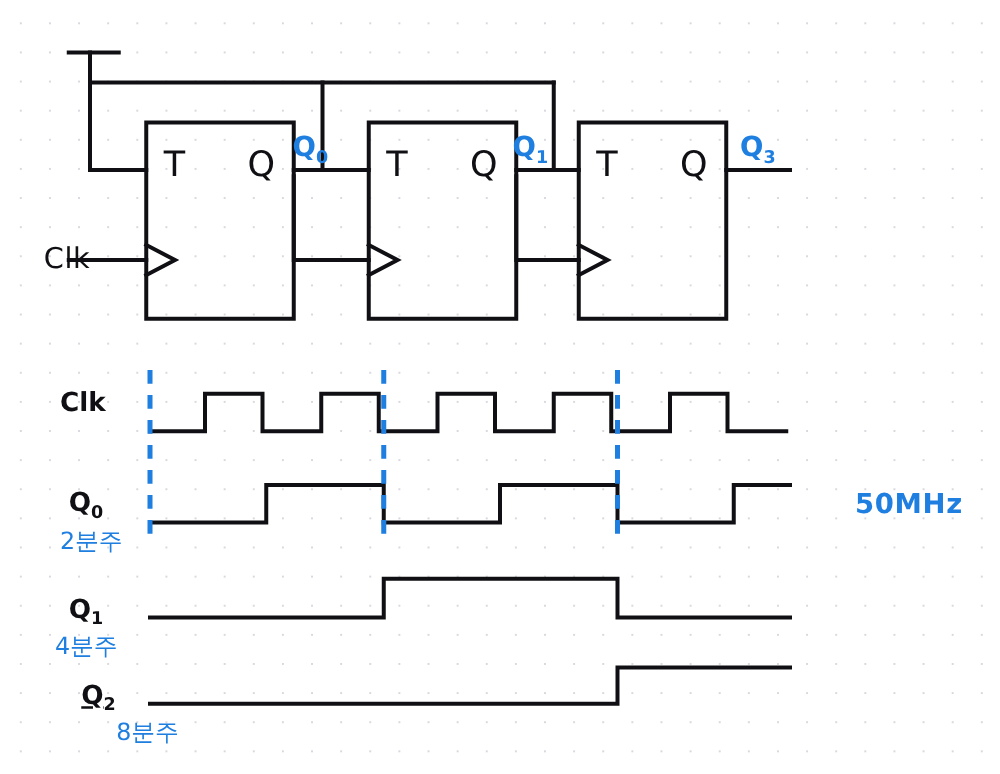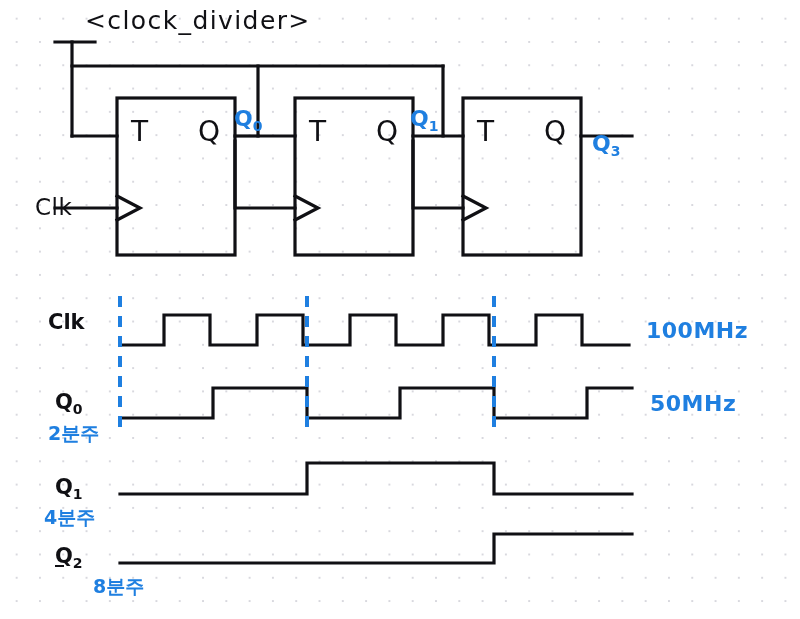--- a/index.html
+++ b/index.html
@@ -58,21 +58,21 @@
     font-size: 14px;
     vertical-align: sub;
   }
   .freq-label {
     font-size: 22px;
     font-weight: 700;
     letter-spacing: 0.5px;
   }
   .kor-label {
     font-size: 19px;
-    font-weight: 700;
+    font-weight: 400;
   }
   .clk-in-label {
     font-size: 23px;
     font-weight: 500;
     letter-spacing: 0.5px;
   }
 </style>
 </head>
 <body>
 
@@ -122,47 +122,45 @@
       <path d="M 120 563 L 494 563 L 494 534 L 632 534"></path>
     </g>
 
     <g stroke="#1f7fe0" stroke-width="4" stroke-linecap="butt" stroke-dasharray="11 9" fill="none">
       <path d="M 120 296 L 120 432"></path>
       <path d="M 307 296 L 307 432"></path>
       <path d="M 494 296 L 494 432"></path>
     </g>
   </svg>
 
-  <div class="lbl title ink-black" style="left:85px; top:8px;">&lt;clock_divider&gt;</div>
 
   <div class="lbl port-letter ink-black" style="left:131px; top:118px;">T</div>
   <div class="lbl port-letter ink-black" style="left:198px; top:118px;">Q</div>
 
   <div class="lbl port-letter ink-black" style="left:309px; top:118px;">T</div>
   <div class="lbl port-letter ink-black" style="left:376px; top:118px;">Q</div>
 
   <div class="lbl port-letter ink-black" style="left:477px; top:118px;">T</div>
   <div class="lbl port-letter ink-black" style="left:544px; top:118px;">Q</div>
 
   <div class="lbl clk-in-label ink-black" style="left:35px; top:196px;">Clk</div>
 
   <div class="lbl sig-label ink-blue" style="left:234px; top:108px;"><span>Q</span><span class="sub">0</span></div>
 
   <div class="lbl sig-label ink-blue" style="left:410px; top:108px;"><span>Q</span><span class="sub">1</span></div>
 
-  <div class="lbl sig-label ink-blue" style="left:592px; top:108px;margin-top:25px;"><span>Q</span><span class="sub">3</span></div>
+  <div class="lbl sig-label ink-blue" style="left:592px; top:108px;"><span>Q</span><span class="sub">3</span></div>
 
   <div class="lbl wave-name ink-black" style="left:48px; top:312px;"><span>Clk</span><span class="sub"></span></div>
 
   <div class="lbl wave-name ink-black" style="left:55px; top:392px;"><span>Q</span><span class="sub">0</span></div>
 
   <div class="lbl wave-name ink-black" style="left:55px; top:477px;"><span>Q</span><span class="sub">1</span></div>
 
-  <div class="lbl wave-name ink-black" style="left:55px; top:546px;text-decoration:underline;"><span>Q</span><span class="sub">2</span></div>
+  <div class="lbl wave-name ink-black" style="left:65px; top:546px;text-decoration:underline;"><span>Q</span><span class="sub">2</span></div>
 
   <div class="lbl kor-label ink-blue" style="left:48px; top:424px;">2분주</div>
   <div class="lbl kor-label ink-blue" style="left:44px; top:508px;">4분주</div>
   <div class="lbl kor-label ink-blue" style="left:48px; top:577px;margin-left:45px;">8분주</div>
 
-  <div class="lbl freq-label ink-blue" style="left:646px; top:320px;">100MHz</div>
-  <div class="lbl freq-label ink-blue" style="left:650px; top:393px;">50MHz</div>
+  <div class="lbl freq-label ink-blue" style="left:684px; top:393px;">50MHz</div>
 
 </div>
 
 </body></html>

